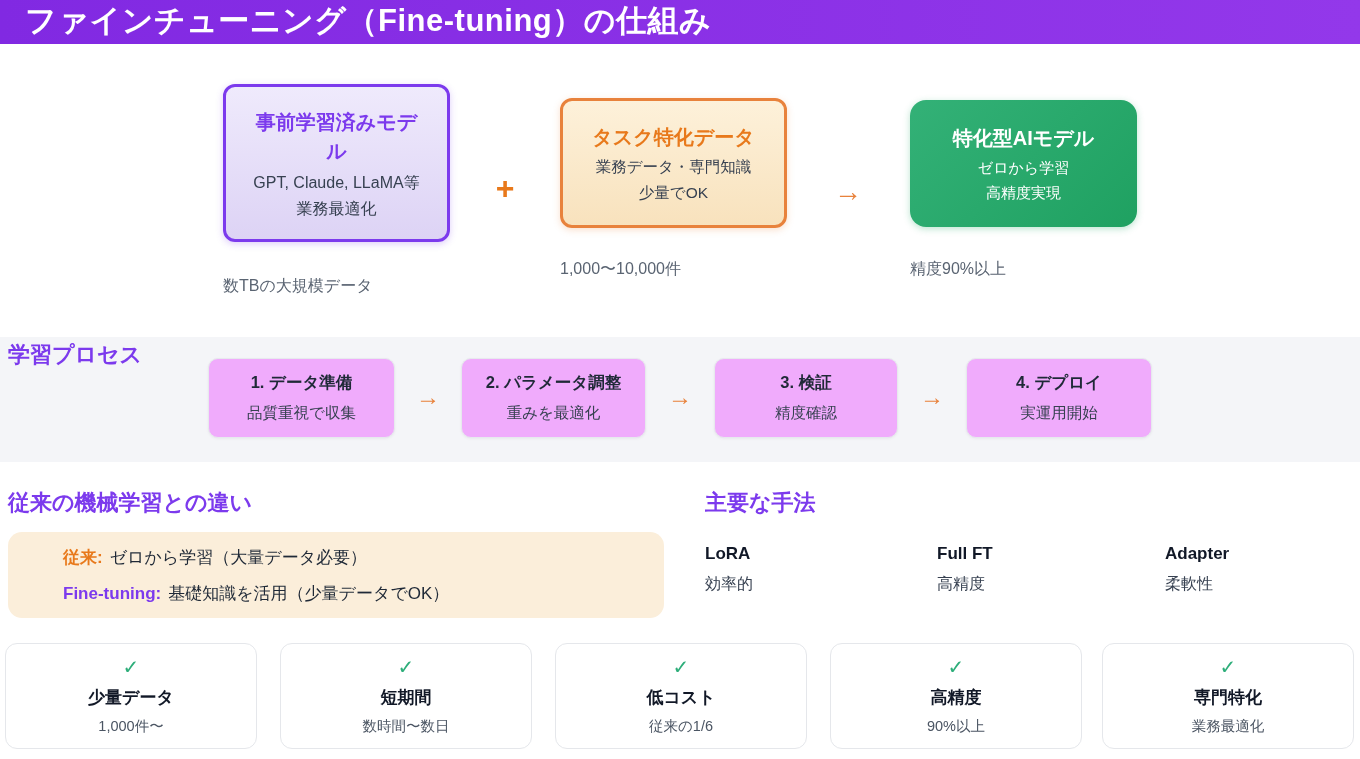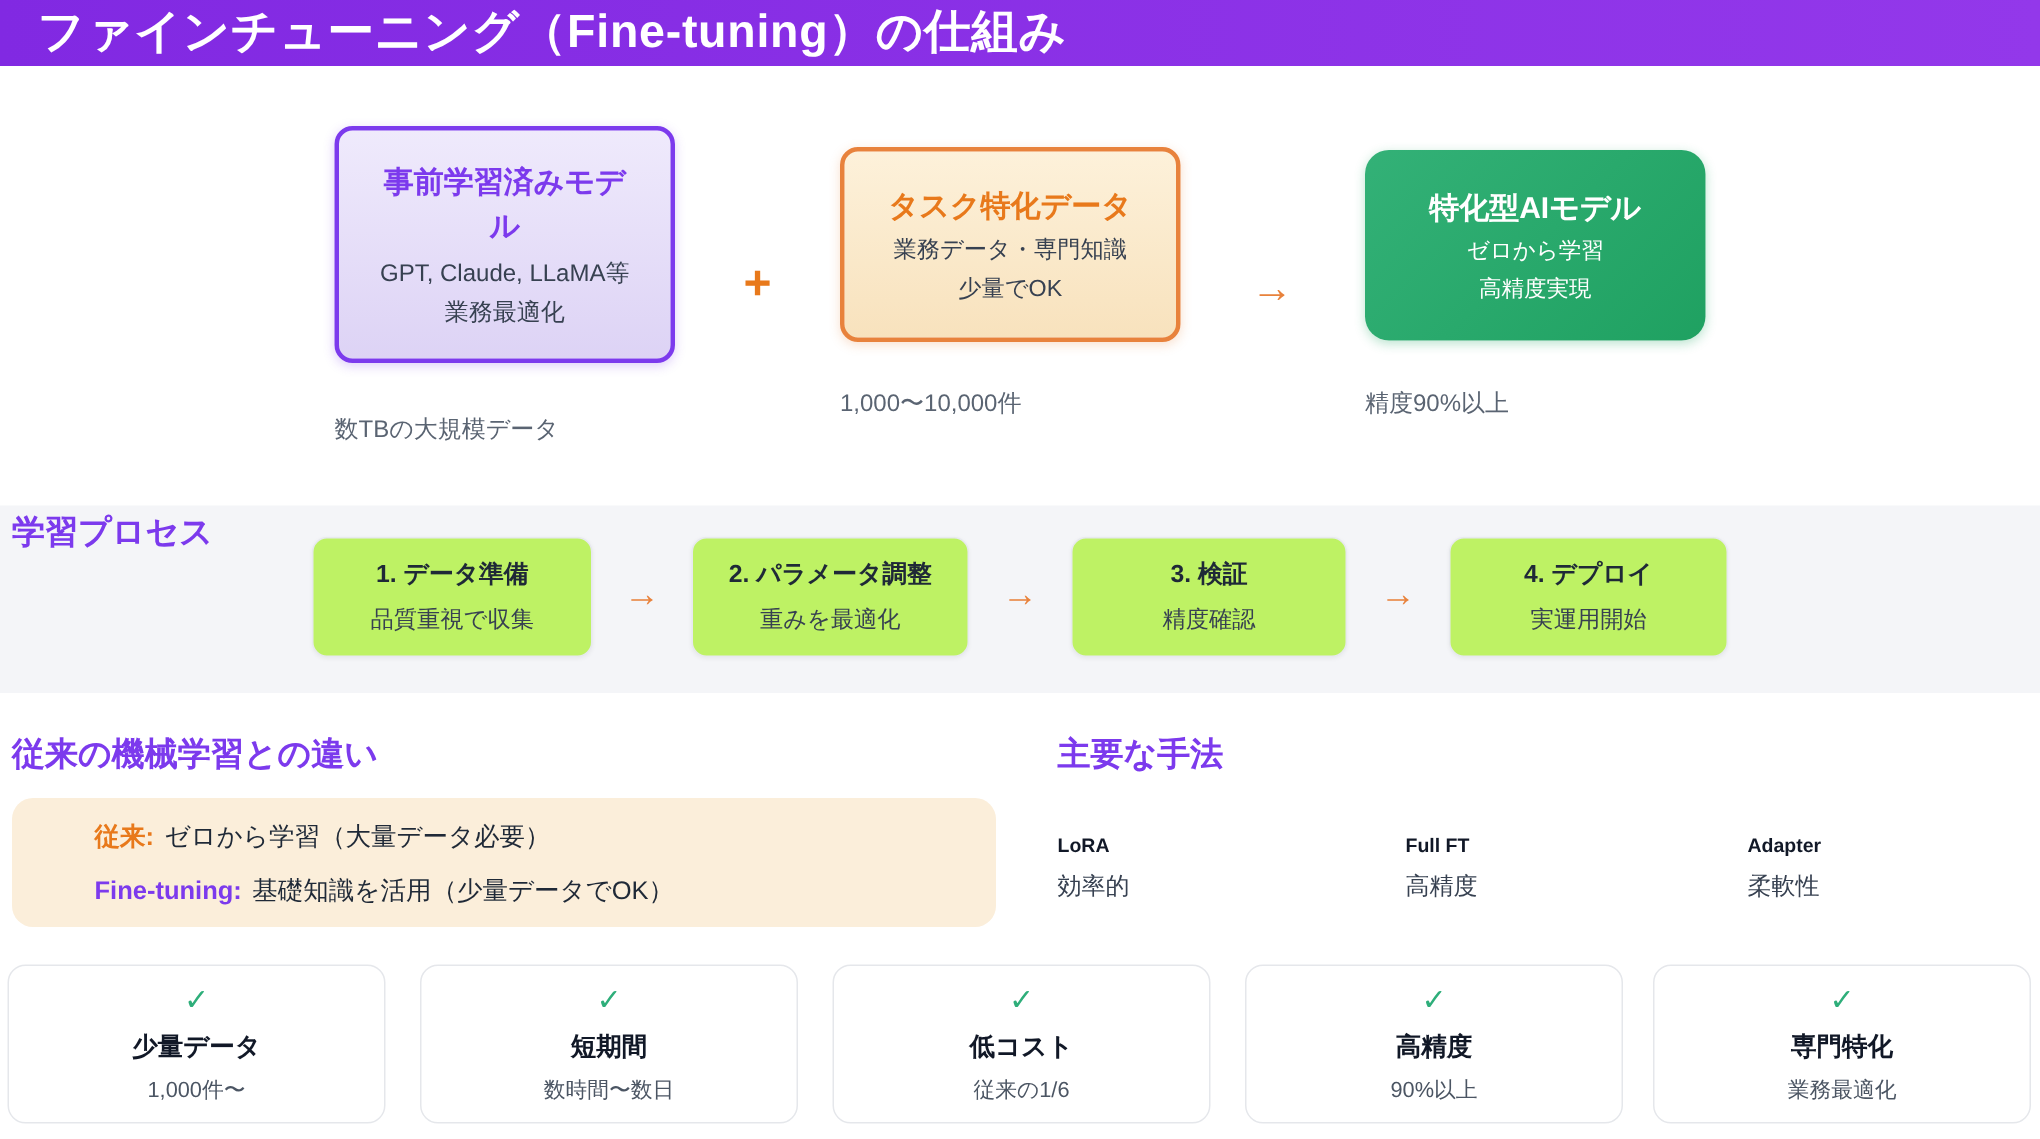--- a/index.html
+++ b/index.html
@@ -53,21 +53,21 @@
   .cap { position:absolute; color:#5A6472; font-size:16px; }
   .cap-pre  { left:223px; width:227px; top:276px; }
   .cap-task { left:560px; width:227px; top:259px; }
   .cap-spec { left:910px; width:227px; top:259px; }
 
   
   .pband { position:absolute; left:0; top:337px; width:1360px; height:125px; background:#F4F5F8; }
   .heading { position:absolute; font-size:22px; font-weight:bold; color:#7C3AED; white-space:nowrap; }
   .h-process { left:8px; top:340px; }
   .pcard {
-    position:absolute; top:358px; height:80px; background:#bef264;
+    position:absolute; top:358px; height:80px; background:#f0abfc;
     border:1px solid #E7E9EE; border-radius:10px; box-shadow:0 1px 3px rgba(0,0,0,.05);
     display:flex; flex-direction:column; align-items:center; justify-content:center; text-align:center;
   }
   .pc1{left:208px;width:187px} .pc2{left:461px;width:185px}
   .pc3{left:714px;width:184px} .pc4{left:966px;width:186px}
   .pt { font-size:16.5px; font-weight:bold; color:#1F2937; }
   .pd { font-size:15.5px; color:#374151; margin-top:9px; }
   .parr { position:absolute; top:383px; width:40px; text-align:center; font-size:24px; color:#E8823C; }
   .pa1{left:408px} .pa2{left:660px} .pa3{left:912px}
 
@@ -80,21 +80,21 @@
   }
   .crow { font-size:17px; color:#1F2937; }
   .clabel { font-weight:bold; margin-right:7px;margin-left:27px; }
   .clabel-orange { color:#E8791B; }
   .clabel-purple { color:#7C3AED; }
 
   
   .h-methods { left:705px; top:488px; }
   .mitem { position:absolute; top:544px; }
   .m1{left:705px} .m2{left:937px} .m3{left:1165px}
-  .mname { font-size:13px; font-weight:bold; color:#111827;margin-top:12px; }
+  .mname { font-size:17px; font-weight:bold; color:#111827; }
   .mdesc { font-size:16px; color:#374151; margin-top:10px; }
 
   
   .bcard {
     position:absolute; top:643px; width:252px; height:106px;
     background:#ffffff; border:1px solid #E5E7EB; border-radius:12px;
     display:flex; flex-direction:column; align-items:center; justify-content:center; text-align:center;
   }
   .b1{left:5px} .b2{left:280px} .b3{left:555px} .b4{left:830px} .b5{left:1102px}
   .bcheck { color:#2EAE7A; font-size:20px; line-height:1; }

